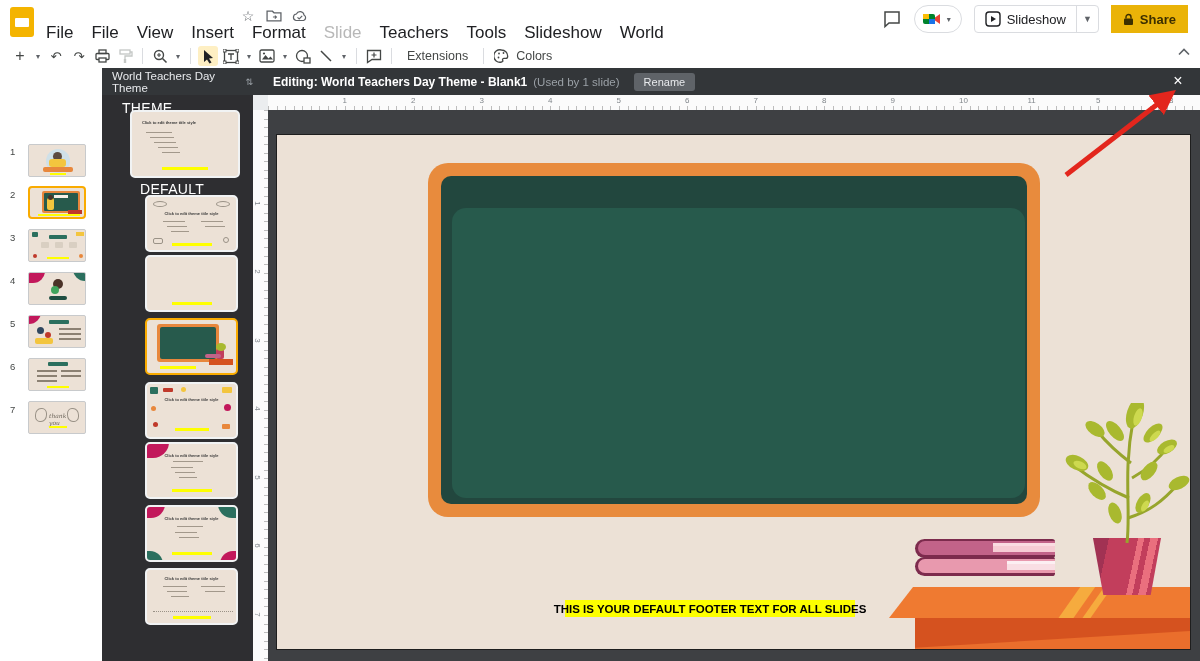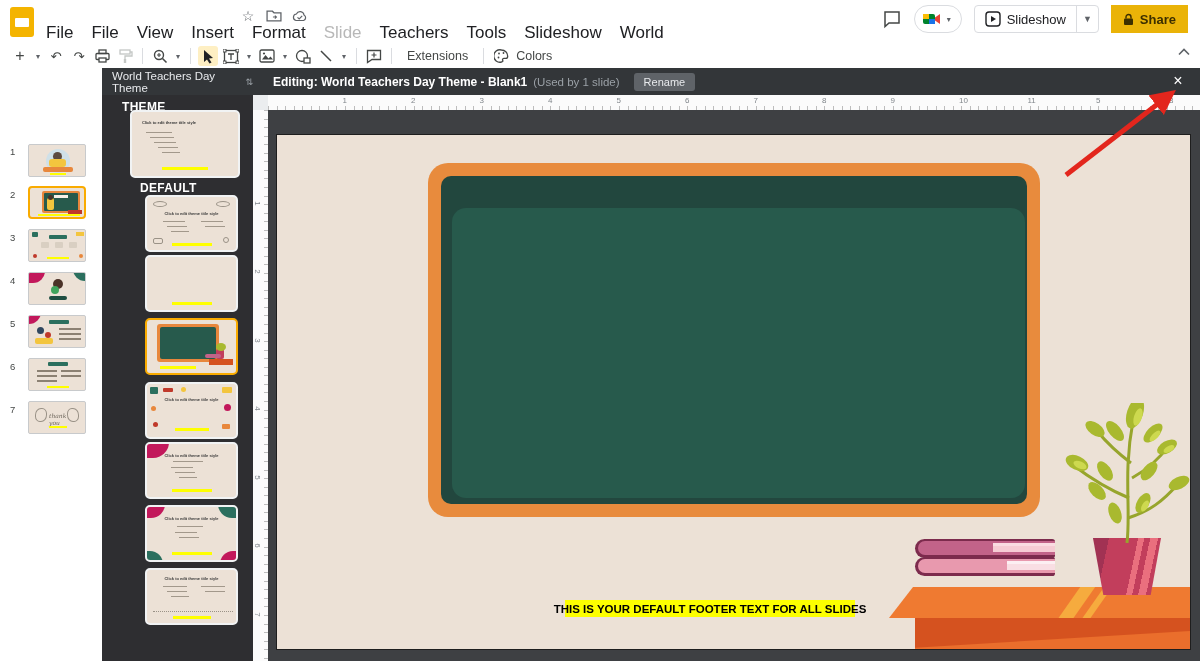--- a/index.html
+++ b/index.html
@@ -50,21 +50,21 @@
   
   .theme-bar { position:absolute; left:102px; top:68px; width:1098px; height:27px; background:#333639; display:flex; align-items:center; color:#fff; }
   .theme-name { width:151px; padding-left:10px; font-size:11.5px; color:#e8eaed; display:flex; align-items:center; gap:6px; }
   .sort-ic { font-size:9px; color:#9aa0a6; }
   .editing-label { font-size:12px; font-weight:bold; color:#fff; margin-left:20px; }
   .used-by { font-size:11.5px; color:#9aa0a6; margin-left:6px; }
   .btn-rename { margin-left:14px; background:#5f6368; color:#e8eaed; font-size:11px; padding:3px 10px; border-radius:3px; }
   .btn-close { position:absolute; right:12px; top:3px; width:20px; height:20px; color:#fff; font-size:16px; line-height:20px; text-align:center; }
 
   .panel { position:absolute; left:102px; top:95px; width:151px; height:566px; background:#2e2e31; }
-  .panel-label { position:absolute; color:#fff; font-size:12px; font-weight:bold; letter-spacing:.3px; }
+  .panel-label { position:absolute; color:#fff; font-size:14px; font-weight:normal; letter-spacing:.3px; }
   .thumb { position:absolute; background:#ece1d6; border:2px solid #f1f3f4; border-radius:5px; overflow:hidden; }
   .thumb.sel { border:2px solid #f9ab00; }
   .tt-title { position:absolute; width:100%; text-align:center; font-size:4px; font-weight:bold; color:#3a3a3a; }
   .tt-title.left { text-align:left; }
   .tt-line { position:absolute; height:1px; background:#a2988b; }
   .tt-foot { position:absolute; height:3px; background:#ffff00; left:50%; transform:translateX(-50%); }
 
   
   .canvas { position:absolute; left:253px; top:95px; width:947px; height:566px; background:#3e4043; }
   .ruler-corner { position:absolute; left:253px; top:95px; width:15px; height:15px; background:#ebedef; }

